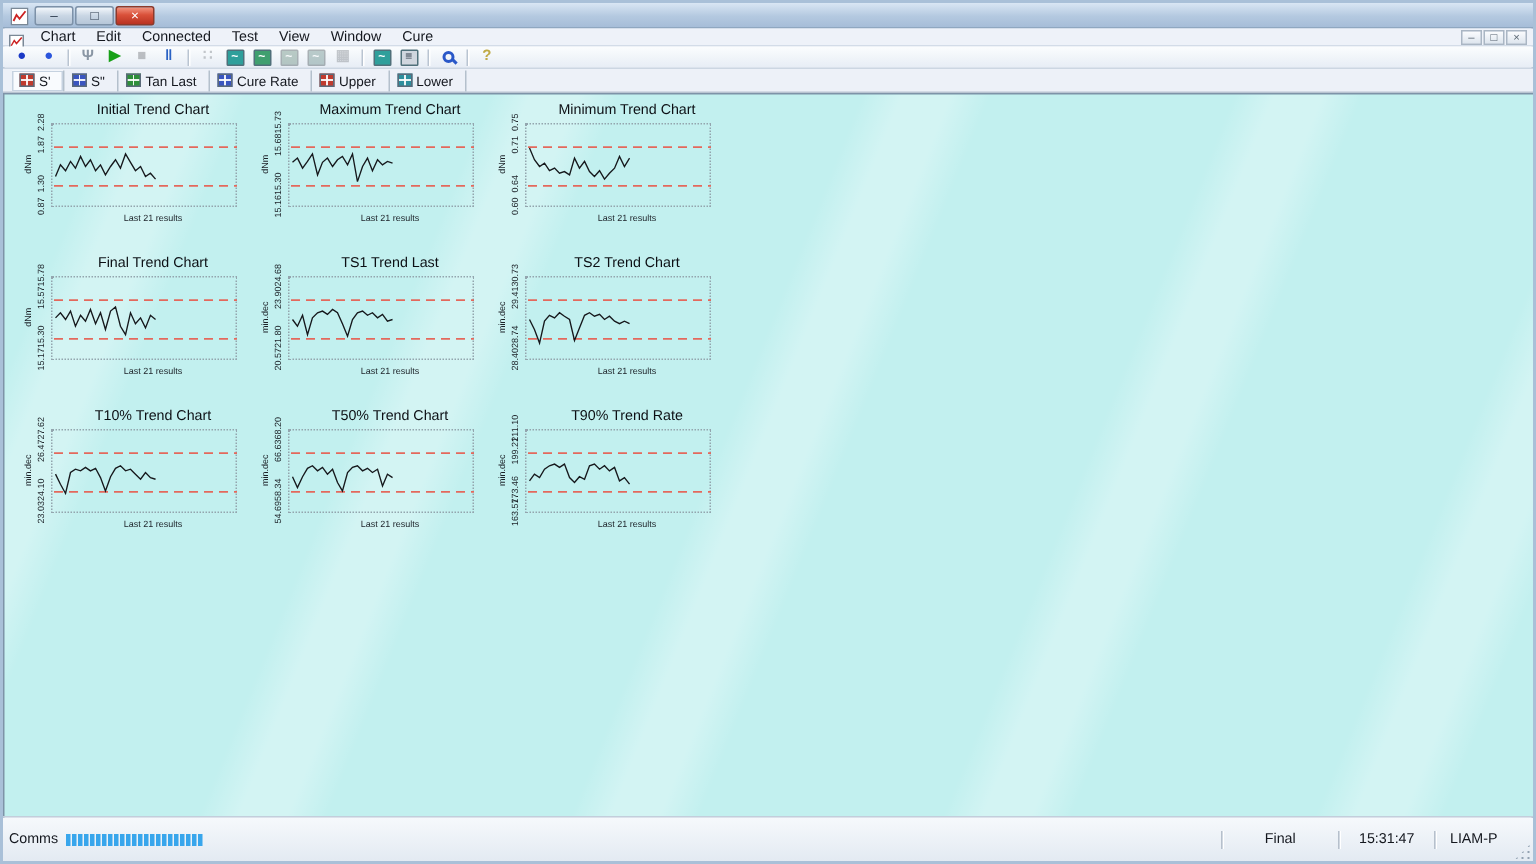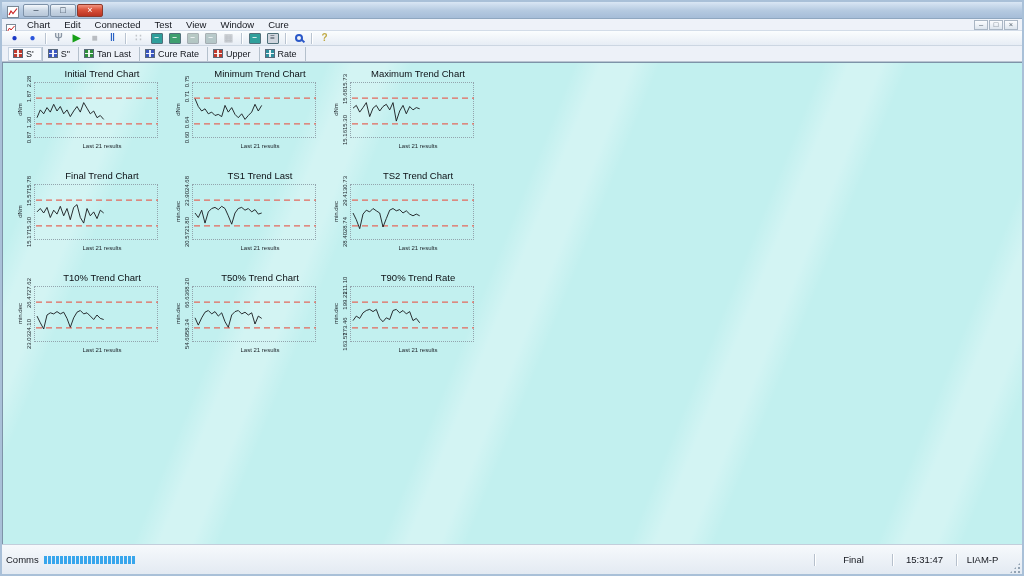--- a/index.html
+++ b/index.html
@@ -203,21 +203,21 @@
       <span class="tab">
         <span class="tab-icon" style="background-color: rgb(58, 85, 192);"></span>
         <span class="tab-label">Cure Rate</span>
       </span>
       <span class="tab">
         <span class="tab-icon" style="background-color: rgb(192, 58, 46);"></span>
         <span class="tab-label">Upper</span>
       </span>
       <span class="tab">
         <span class="tab-icon" style="background-color: rgb(46, 143, 158);"></span>
-        <span class="tab-label">Rate</span>
+        <span class="tab-label">Lower</span>
       </span>
     </div>
 
   <div class="client">
     <div class="charts" id="charts">
         <div class="chart">
           <div class="chart-title">Initial Trend Chart</div>
           <div class="plot-row">
             <div class="ylabel">
               <i style="top: 24px;">dNm</i>
@@ -232,58 +232,58 @@
               <svg width="124" height="56">
                 <line x1="1" x2="123" y1="15.1" y2="15.1" stroke="#e4685c" stroke-width="1.2" stroke-dasharray="6 4"></line>
                 <line x1="1" x2="123" y1="40.9" y2="40.9" stroke="#e4685c" stroke-width="1.2" stroke-dasharray="6 4"></line>
                 <polyline points="2.0,34.7 5.3,26.9 8.7,30.8 12.0,24.6 15.3,29.1 18.7,21.3 22.0,28.0 25.3,23.5 28.7,30.8 32.0,26.9 35.3,33.6 38.7,28.0 42.0,23.5 45.3,29.1 48.7,19.6 52.0,25.2 55.3,30.8 58.7,28.0 62.0,34.7 65.3,32.5 68.7,36.4" fill="none" stroke="#16181c" stroke-width="0.9"></polyline>
               </svg>
             </div>
           </div>
           <div class="xlabel">Last 21 results</div>
         </div>
         <div class="chart">
+          <div class="chart-title">Maximum Trend Chart</div>
+          <div class="plot-row">
+            <div class="ylabel">
+              <i style="top: 24px;">dNm</i>
+            </div>
+            <div class="ticks">
+              <span class="tick" style="top: 52px;">15.16</span>
+              <span class="tick" style="top: 36.88px;">15.30</span>
+              <span class="tick" style="top: 11.12px;">15.68</span>
+              <span class="tick" style="top: -4px;">15.73</span>
+            </div>
+            <div class="plotbox">
+              <svg width="124" height="56">
+                <line x1="1" x2="123" y1="15.1" y2="15.1" stroke="#e4685c" stroke-width="1.2" stroke-dasharray="6 4"></line>
+                <line x1="1" x2="123" y1="40.9" y2="40.9" stroke="#e4685c" stroke-width="1.2" stroke-dasharray="6 4"></line>
+                <polyline points="2.0,25.2 5.3,22.4 8.7,29.1 12.0,24.6 15.3,19.6 18.7,33.6 22.0,25.2 25.3,22.4 28.7,28.0 32.0,23.5 35.3,21.3 38.7,26.9 42.0,19.6 45.3,38.1 48.7,28.0 52.0,22.4 55.3,30.8 58.7,23.5 62.0,26.9 65.3,24.6 68.7,25.8" fill="none" stroke="#16181c" stroke-width="0.9"></polyline>
+              </svg>
+            </div>
+          </div>
+          <div class="xlabel">Last 21 results</div>
+        </div>
+        <div class="chart">
           <div class="chart-title">Minimum Trend Chart</div>
           <div class="plot-row">
             <div class="ylabel">
               <i style="top: 24px;">dNm</i>
             </div>
             <div class="ticks">
               <span class="tick" style="top: 52px;">0.60</span>
               <span class="tick" style="top: 36.88px;">0.64</span>
               <span class="tick" style="top: 11.12px;">0.71</span>
               <span class="tick" style="top: -4px;">0.75</span>
             </div>
             <div class="plotbox">
               <svg width="124" height="56">
                 <line x1="1" x2="123" y1="15.1" y2="15.1" stroke="#e4685c" stroke-width="1.2" stroke-dasharray="6 4"></line>
                 <line x1="1" x2="123" y1="40.9" y2="40.9" stroke="#e4685c" stroke-width="1.2" stroke-dasharray="6 4"></line>
                 <polyline points="2.0,15.7 5.3,23.5 8.7,28.0 12.0,25.8 15.3,30.8 18.7,29.1 22.0,32.5 25.3,31.4 28.7,33.6 32.0,22.4 35.3,29.1 38.7,24.6 42.0,31.4 45.3,34.7 48.7,30.8 52.0,36.4 55.3,32.5 58.7,29.1 62.0,21.3 65.3,28.0 68.7,22.4" fill="none" stroke="#16181c" stroke-width="0.9"></polyline>
-              </svg>
-            </div>
-          </div>
-          <div class="xlabel">Last 21 results</div>
-        </div>
-        <div class="chart">
-          <div class="chart-title">Maximum Trend Chart</div>
-          <div class="plot-row">
-            <div class="ylabel">
-              <i style="top: 24px;">dNm</i>
-            </div>
-            <div class="ticks">
-              <span class="tick" style="top: 52px;">15.16</span>
-              <span class="tick" style="top: 36.88px;">15.30</span>
-              <span class="tick" style="top: 11.12px;">15.68</span>
-              <span class="tick" style="top: -4px;">15.73</span>
-            </div>
-            <div class="plotbox">
-              <svg width="124" height="56">
-                <line x1="1" x2="123" y1="15.1" y2="15.1" stroke="#e4685c" stroke-width="1.2" stroke-dasharray="6 4"></line>
-                <line x1="1" x2="123" y1="40.9" y2="40.9" stroke="#e4685c" stroke-width="1.2" stroke-dasharray="6 4"></line>
-                <polyline points="2.0,25.2 5.3,22.4 8.7,29.1 12.0,24.6 15.3,19.6 18.7,33.6 22.0,25.2 25.3,22.4 28.7,28.0 32.0,23.5 35.3,21.3 38.7,26.9 42.0,19.6 45.3,38.1 48.7,28.0 52.0,22.4 55.3,30.8 58.7,23.5 62.0,26.9 65.3,24.6 68.7,25.8" fill="none" stroke="#16181c" stroke-width="0.9"></polyline>
               </svg>
             </div>
           </div>
           <div class="xlabel">Last 21 results</div>
         </div>
         <div class="chart">
           <div class="chart-title">Final Trend Chart</div>
           <div class="plot-row">
             <div class="ylabel">
               <i style="top: 24px;">dNm</i>

